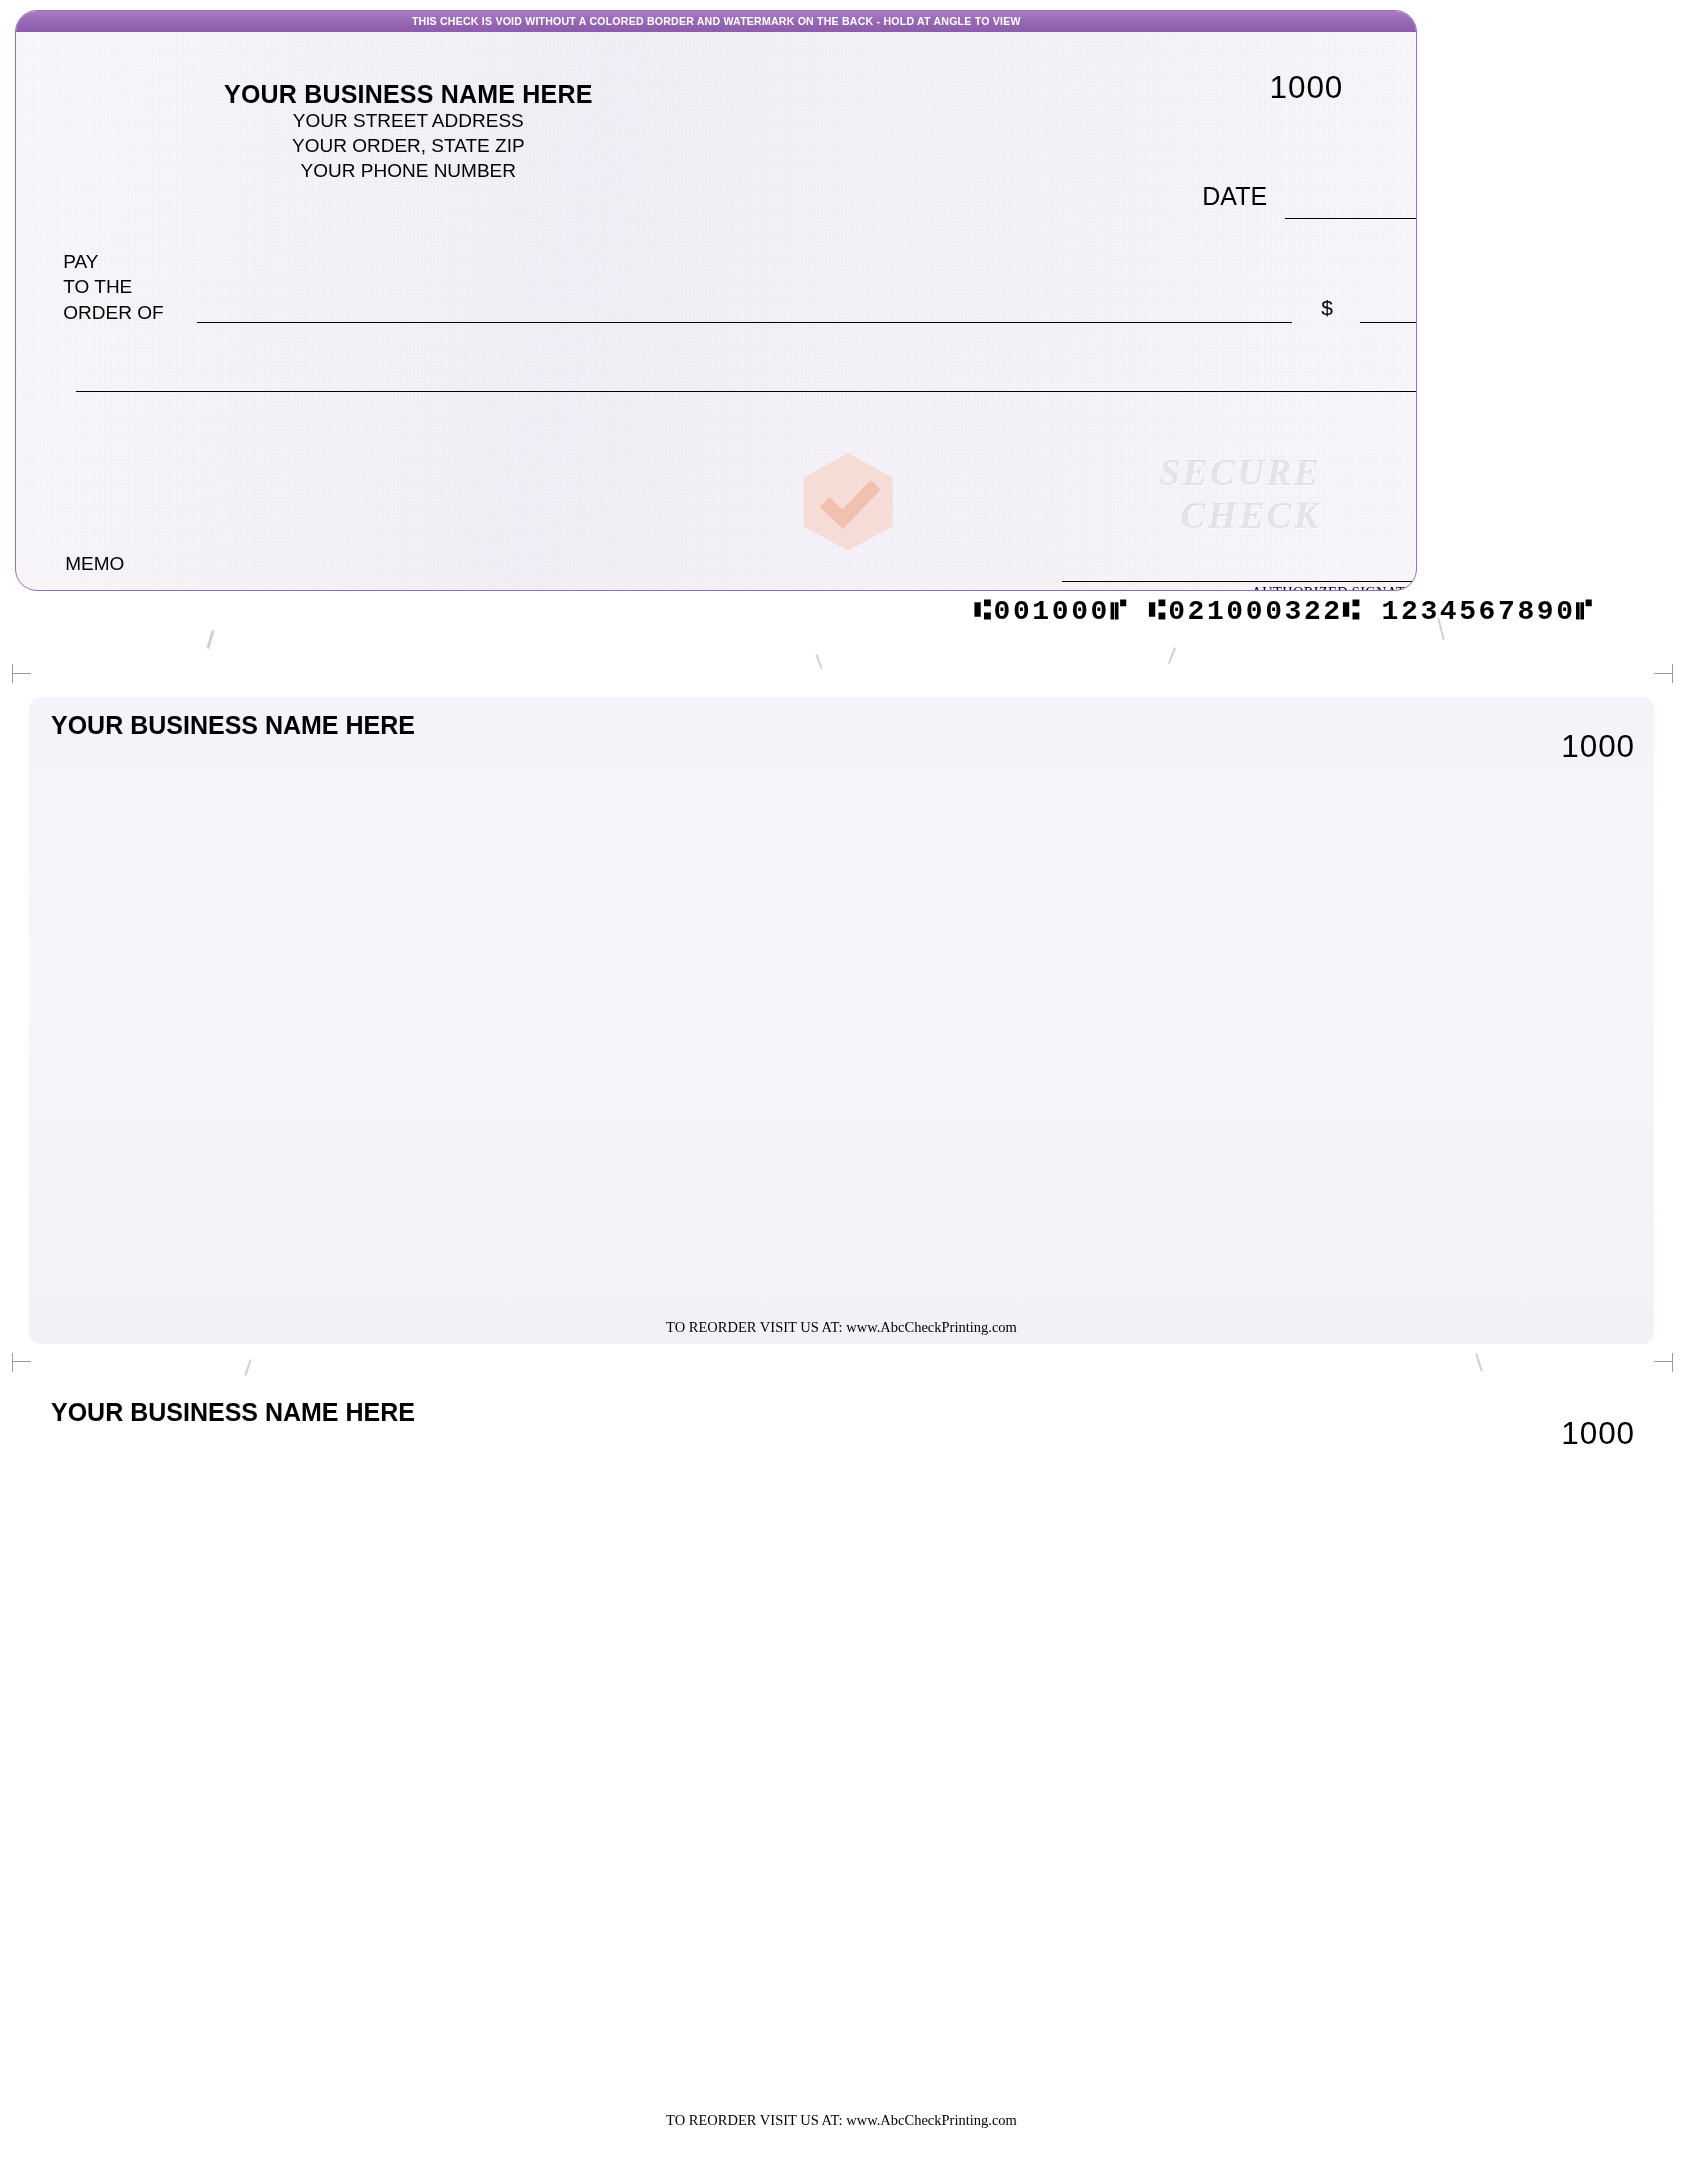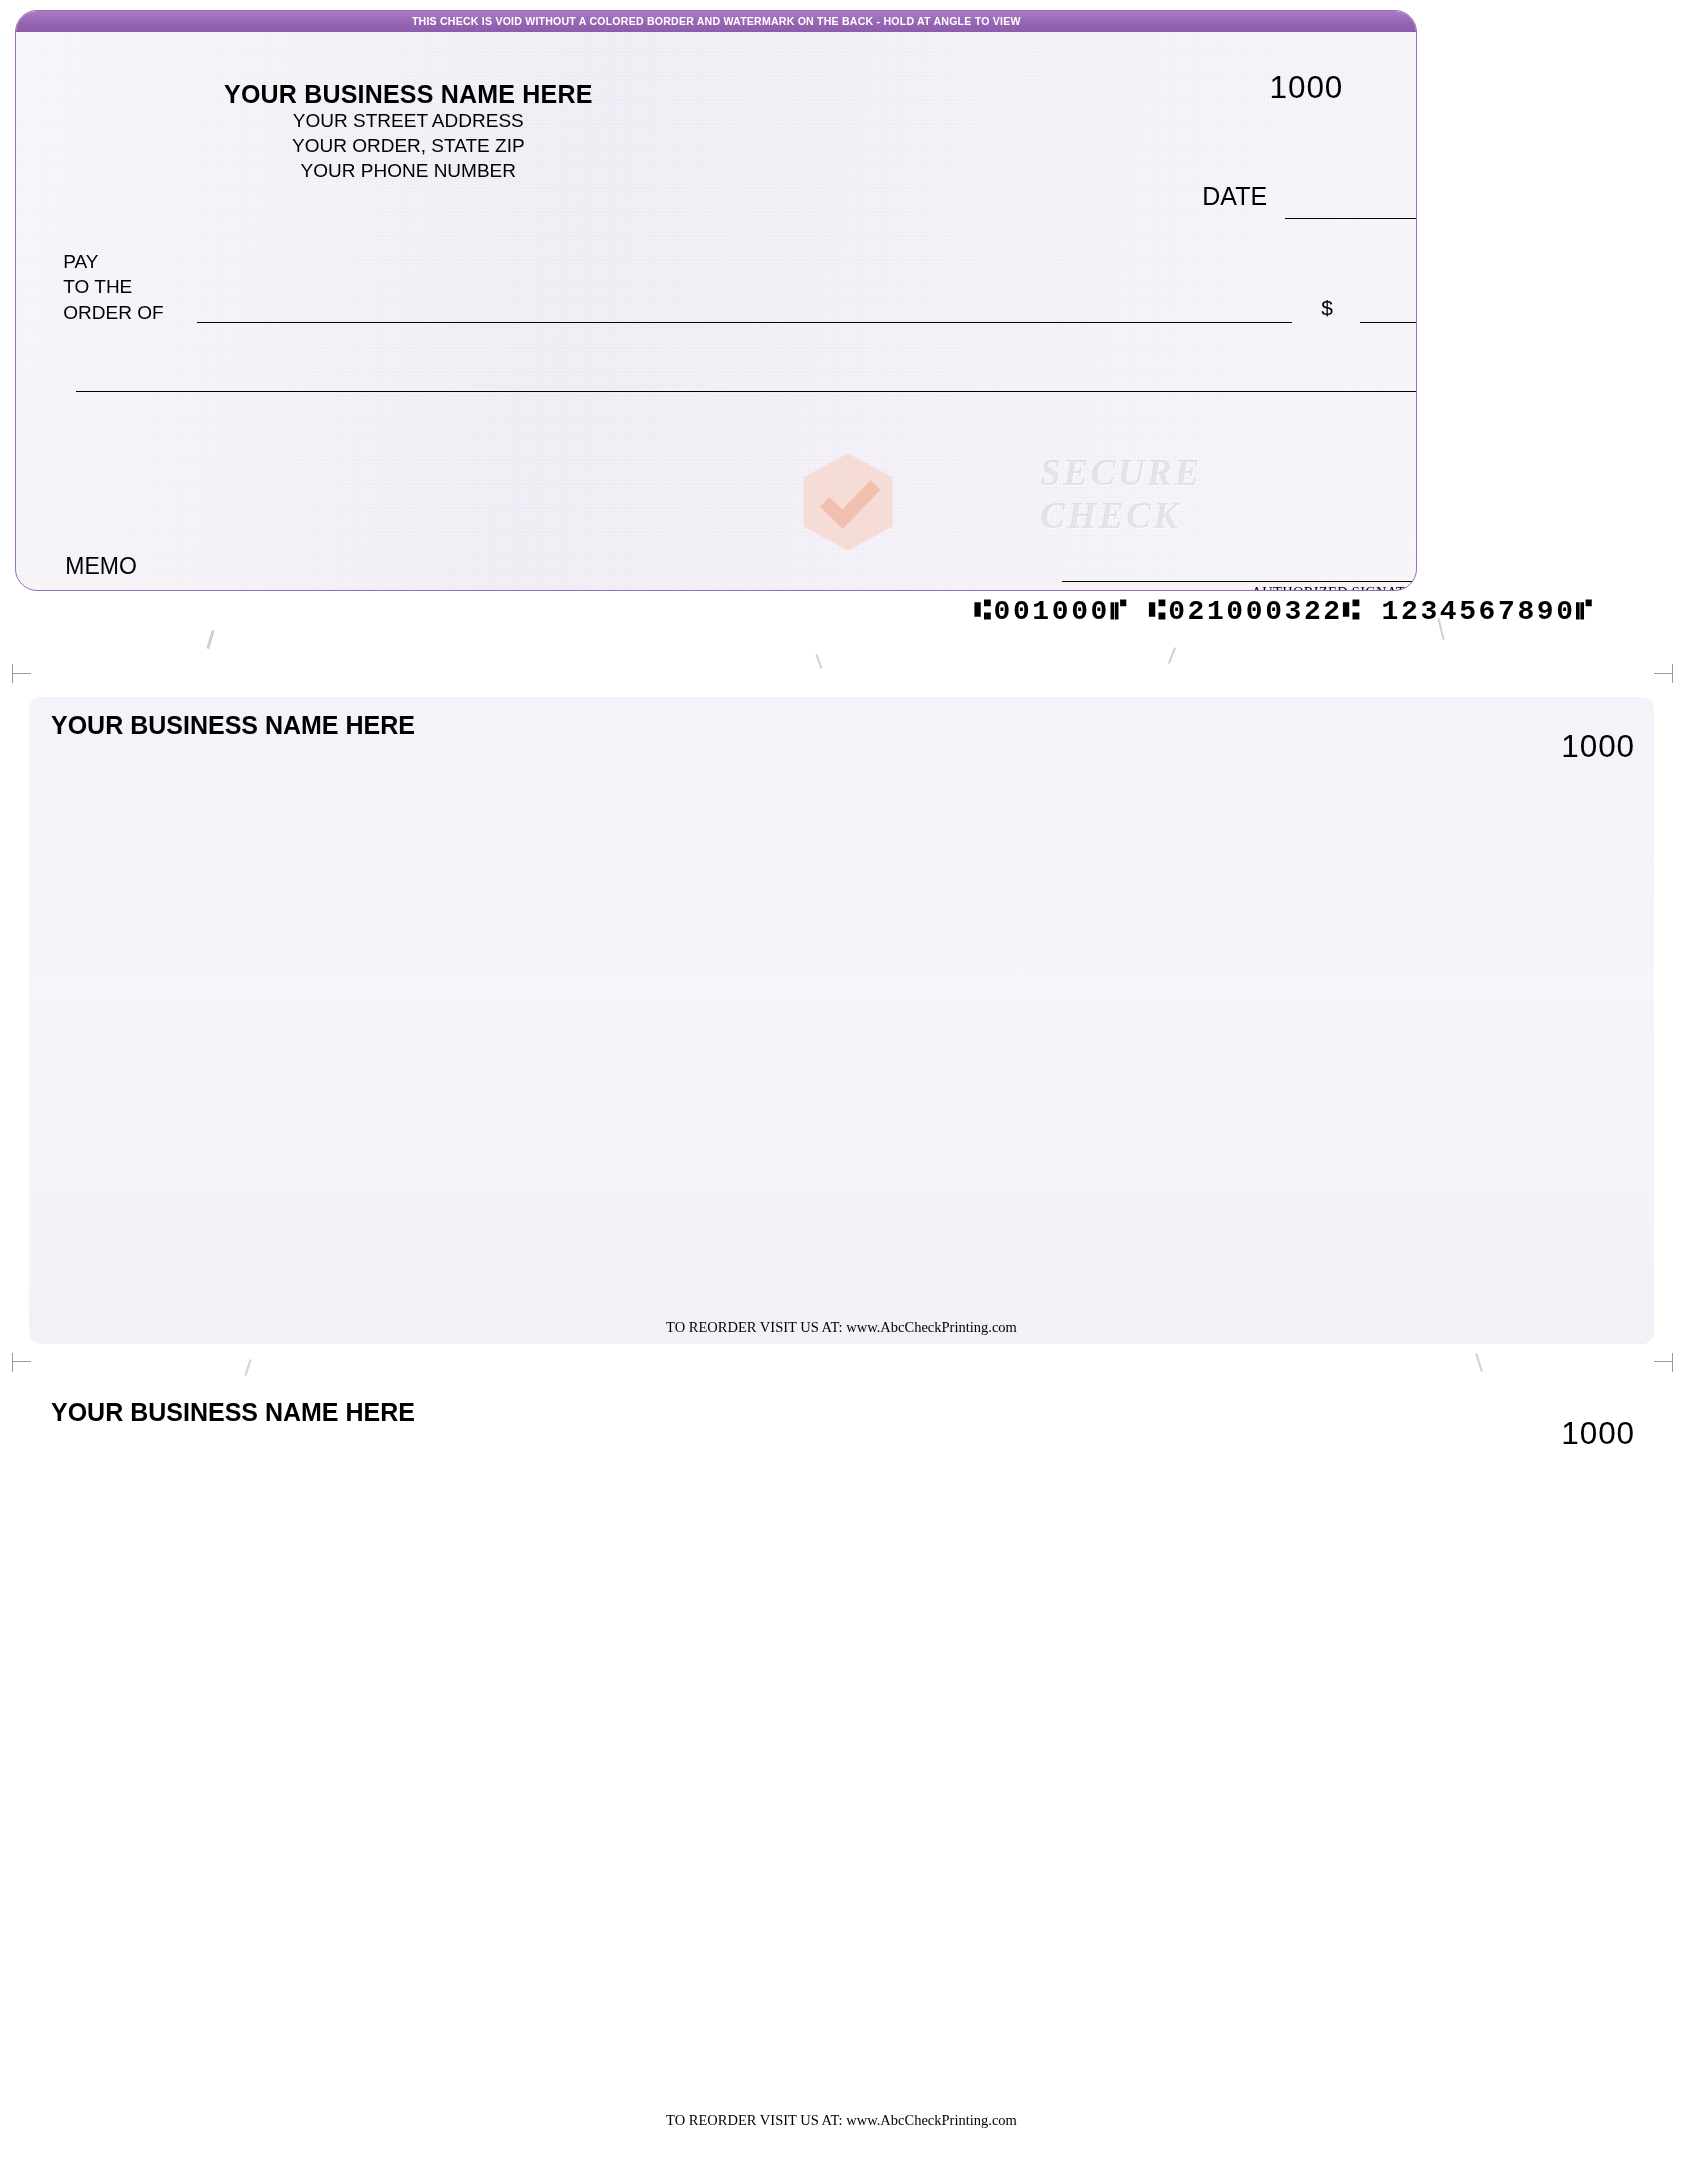--- a/index.html
+++ b/index.html
@@ -152,21 +152,21 @@
     position: absolute;
     left: 1467px;
     top: 349px;
     font-size: 21px;
   }
 
   .memo-label {
     position: absolute;
     left: 49px;
     top: 521px;
-    font-size: 23px;
+    font-size: 19px;
   }
   .memo-line {
     position: absolute;
     left: 49px;
     top: 549px;
     width: 0px;
     border-bottom: 0;
   }
   .sig-line {
     position: absolute;
@@ -184,21 +184,21 @@
     font-family: "Liberation Serif", serif;
     font-size: 14.5px;
     letter-spacing: 0.3px;
   }
 
   .watermark {
     position: absolute;
     right: 95px;
     top: 419px;
     width: 281px;
-    text-align: left;
+    text-align: right;
     font-family: "Liberation Serif", serif;
     font-style: italic;
     font-weight: bold;
     font-size: 37px;
     line-height: 1.18;
     color: rgba(120,110,130,0.16);
     letter-spacing: 2.6px;
     text-shadow: 0.9px 0.9px 0 rgba(255,255,255,0.6);
     pointer-events: none;
   }

